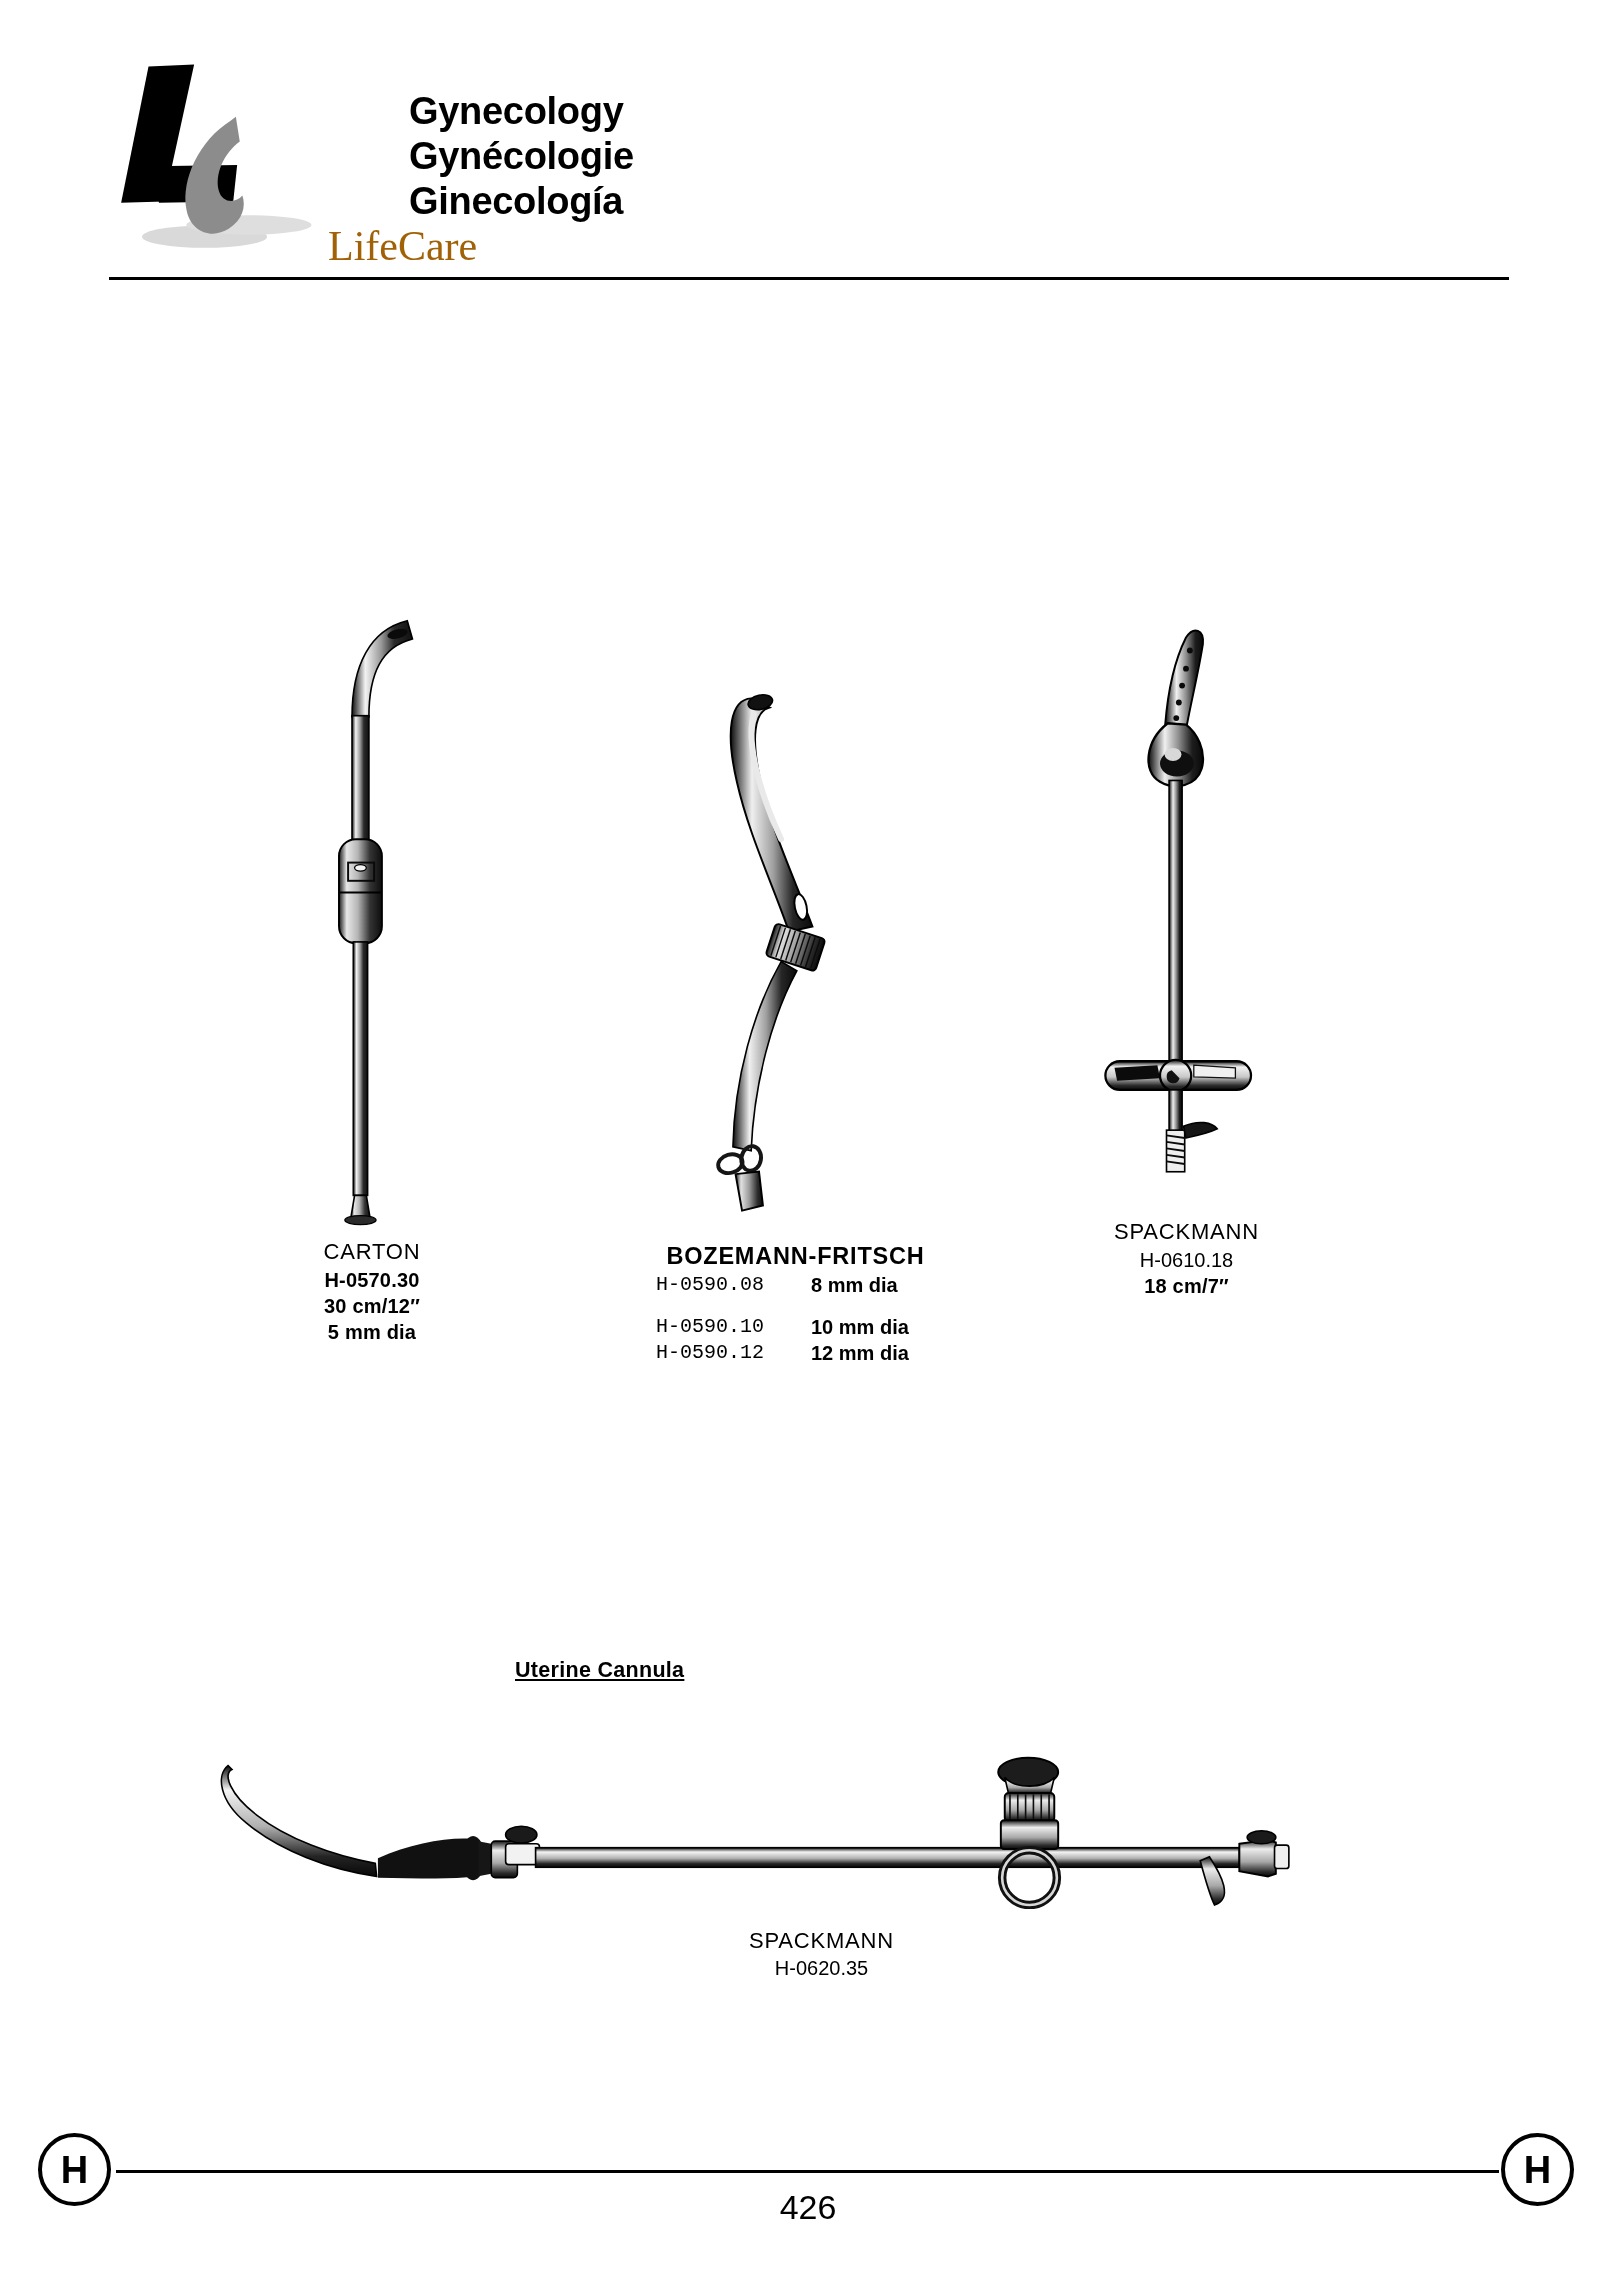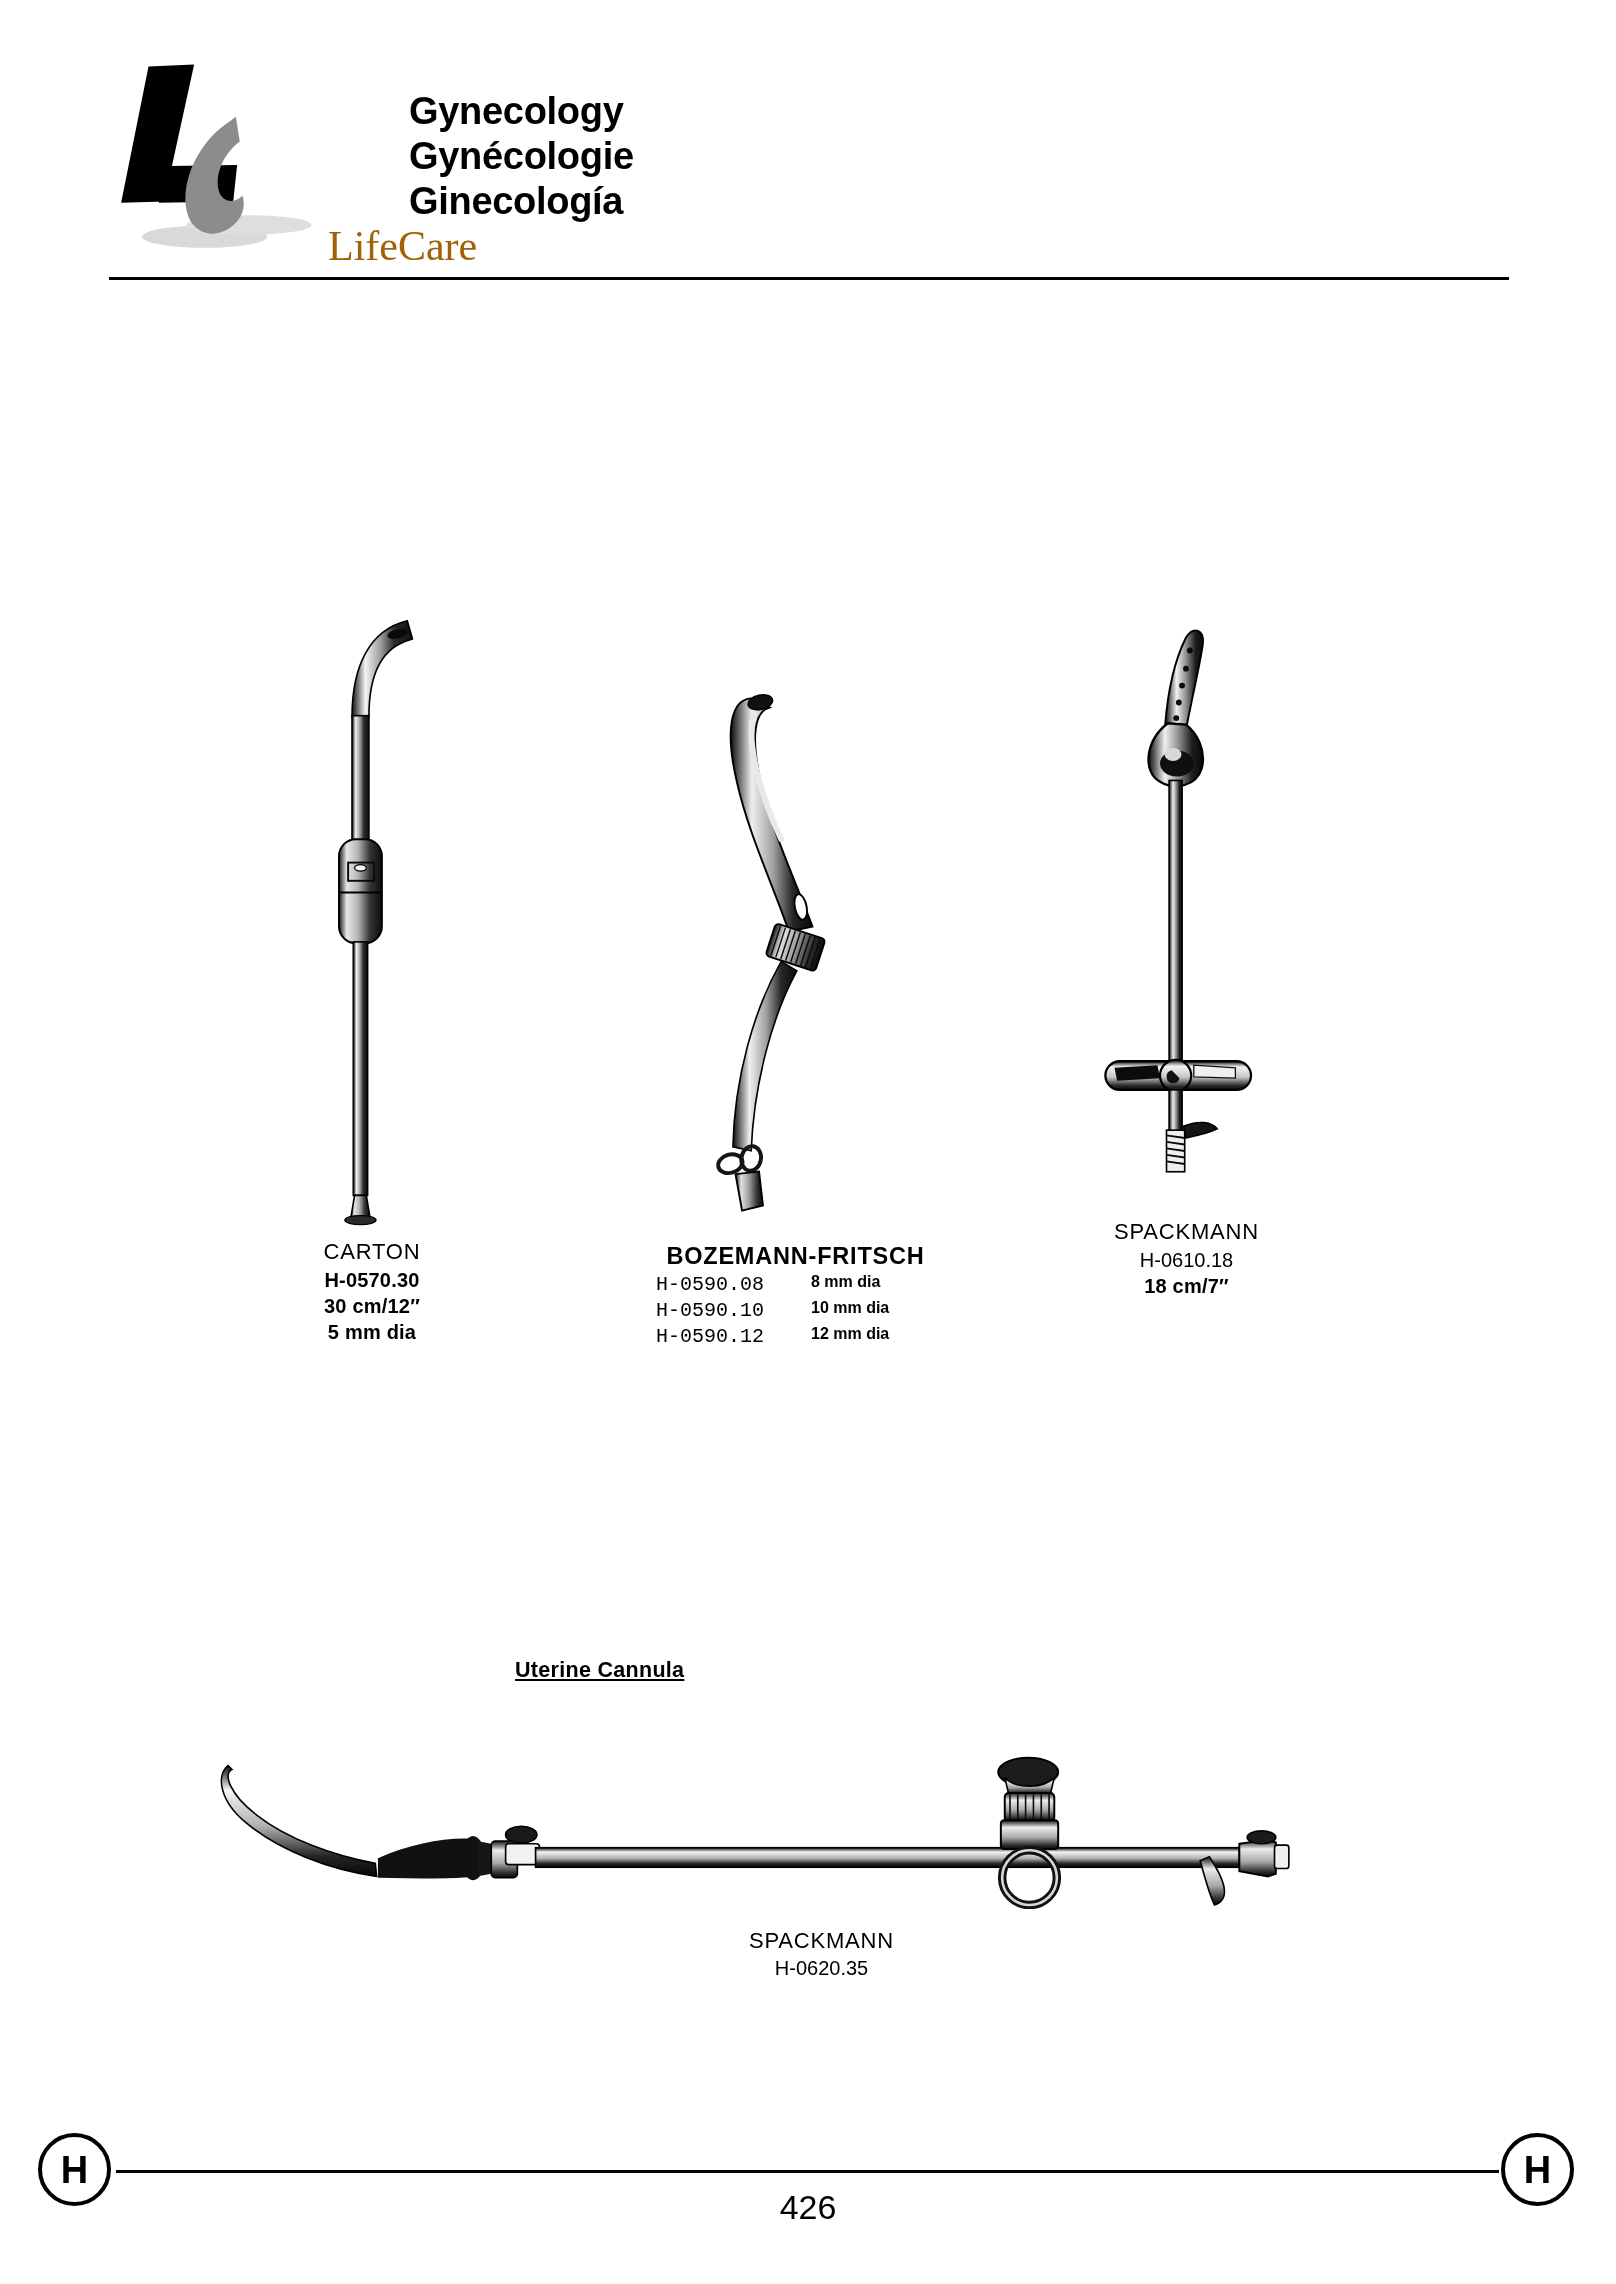--- a/index.html
+++ b/index.html
@@ -112,21 +112,21 @@
     white-space: nowrap;
   }
   .cap-code {
     font-family: Liberation Mono, monospace;
     font-size: 20px;
     width: 130px;
     text-align: left;
   }
   .cap-size {
     font-family: "Liberation Sans", sans-serif;
-    font-size: 16px;
+    font-size: 20px;
     font-weight: bold;
     width: 124px;
     text-align: left;
     padding-left: 25px;
   }
 
   
   .section-label {
     position: absolute;
     left: 515px;
@@ -349,21 +349,21 @@
 
         <path d="M 68 772 L 104 768 L 110 820 L 78 828 Z" fill="url(#knurl)" stroke="#000" stroke-width="3"></path>
       </svg>
       <div class="caption" style="left:-143px; top:570px; width:495px;">
         <div class="cap-name" style="font-weight:bold; font-size:23.5px;">BOZEMANN-FRITSCH</div>
         <div class="cap-rows">
           <div class="cap-row" style="justify-content:center;">
             <span class="cap-code">H-0590.08</span>
             <span class="cap-size">8 mm dia</span>
           </div>
-          <div class="cap-row" style="justify-content:center;">
+          <div class="cap-row" style="justify-content:center;margin-top:16px;">
             <span class="cap-code">H-0590.10</span>
             <span class="cap-size">10 mm dia</span>
           </div>
           <div class="cap-row" style="justify-content:center;">
             <span class="cap-code">H-0590.12</span>
             <span class="cap-size">12 mm dia</span>
           </div>
         </div>
       </div>
     </div>

